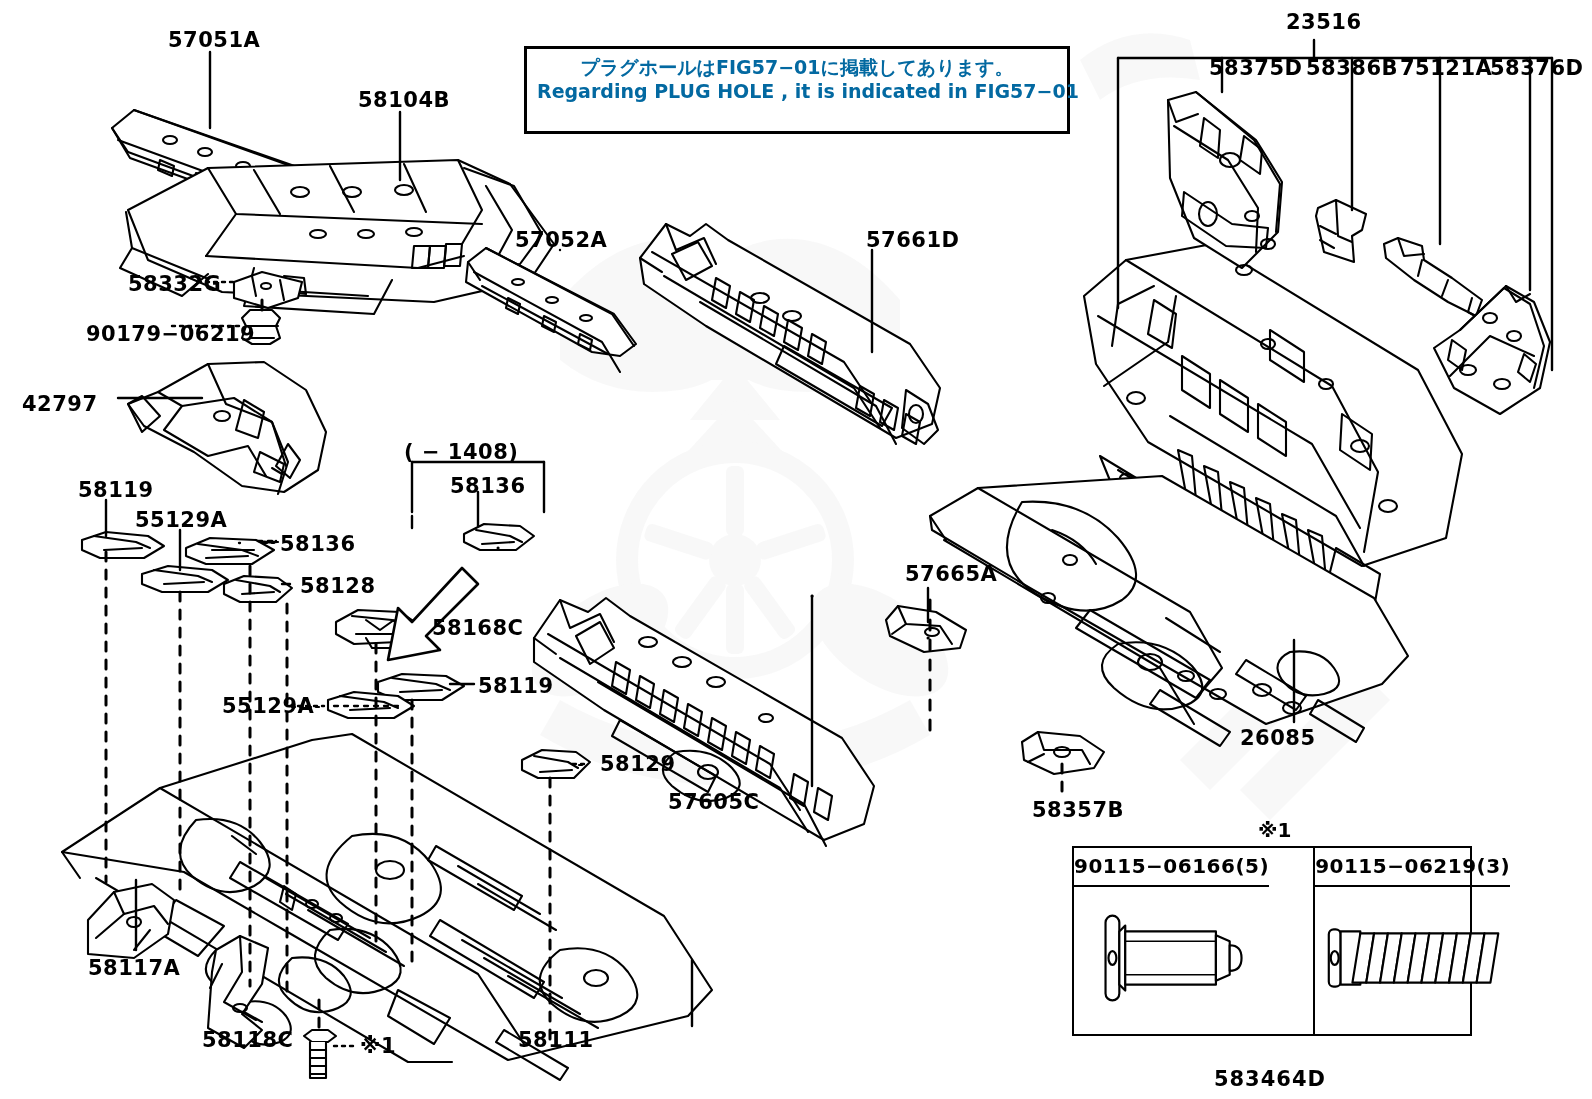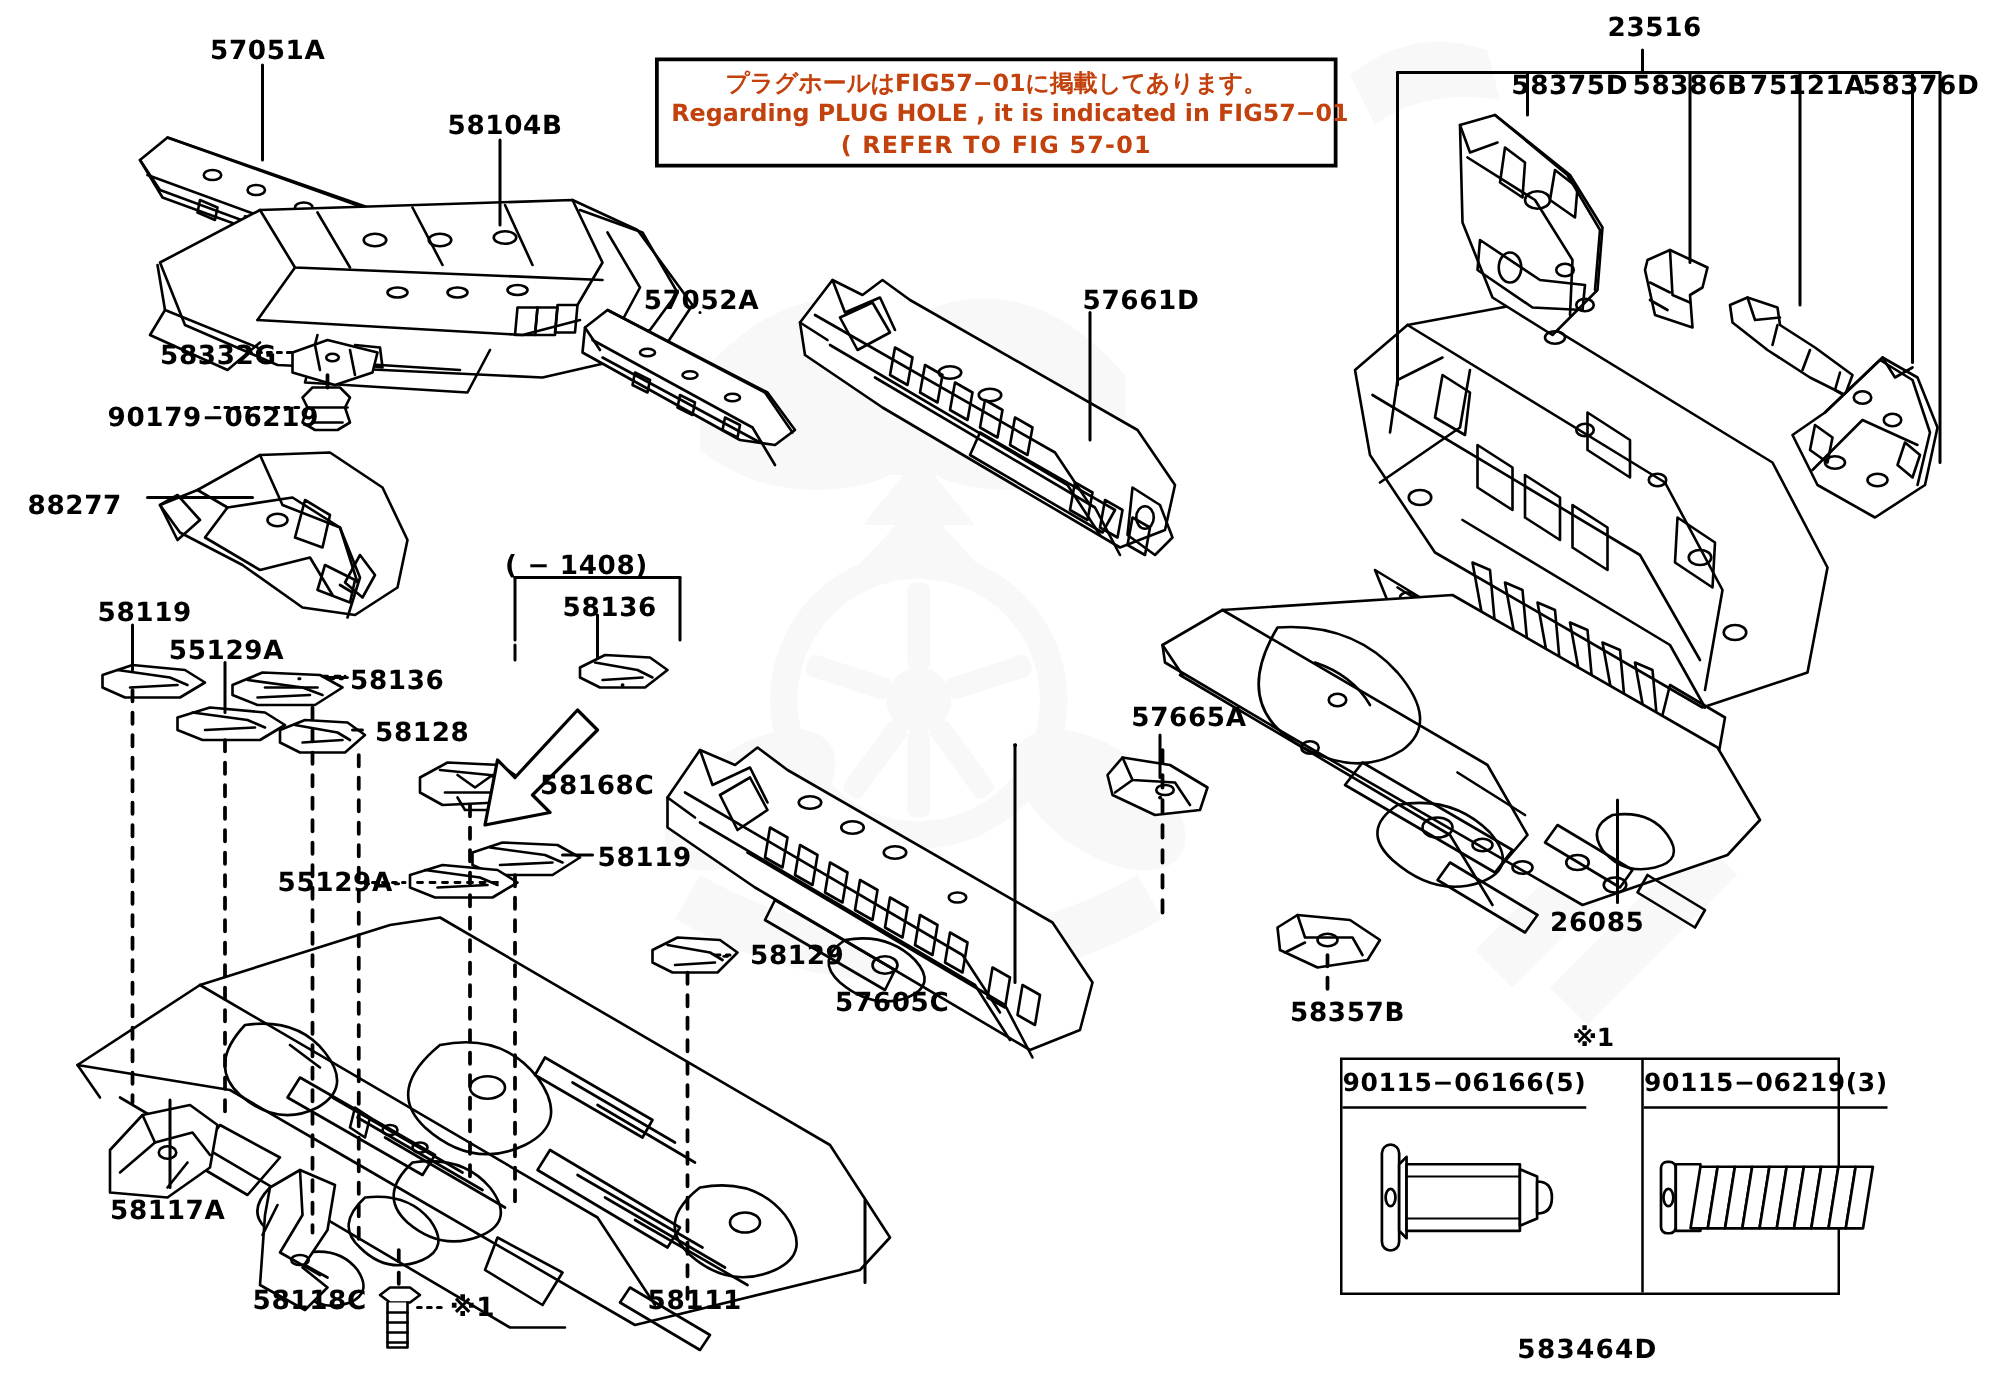--- a/index.html
+++ b/index.html
@@ -25,21 +25,21 @@
     position:absolute;
     border:3px solid #000;
     background:#fff;
     text-align:center;
     box-sizing:border-box;
     padding:6px 10px 8px 10px;
   }
   .note div{
     font-family:"DejaVu Sans",sans-serif;
     font-weight:bold;
-    color:#c2410c;
+    color:#0369a1;
     line-height:1.28;
     white-space:nowrap;
   }
   .note .l1{font-size:19px;}
   .note .l2{font-size:19px;}
   .note .l3{font-size:19px;letter-spacing:1px;}
   .legend{
     position:absolute;
     border:2px solid #000;
     background:#fff;
@@ -557,21 +557,21 @@
         <path d="M462 568 l16 16 l-52 52 l14 14 l-52 10 l10 -52 l14 14 z" fill="#fff"></path>
       </g>
 
     </g>
   </svg>
 
   <div class="lbl" style="left:168px;top:28px;">57051A</div>
   <div class="lbl" style="left:358px;top:88px;">58104B</div>
   <div class="lbl" style="left:128px;top:272px;">58332G</div>
   <div class="lbl" style="left:86px;top:322px;">90179−06219</div>
-  <div class="lbl" style="left:22px;top:392px;">88277</div>
+  <div class="lbl" style="left:22px;top:392px;">42797</div>
   <div class="lbl" style="left:515px;top:228px;">57052A</div>
   <div class="lbl" style="left:849px;top:228px;margin-left:17px;">57661D</div>
   <div class="lbl" style="left:78px;top:478px;">58119</div>
   <div class="lbl" style="left:135px;top:508px;">55129A</div>
   <div class="lbl" style="left:280px;top:532px;">58136</div>
   <div class="lbl" style="left:300px;top:574px;">58128</div>
   <div class="lbl" style="left:432px;top:616px;">58168C</div>
   <div class="lbl" style="left:478px;top:674px;">58119</div>
   <div class="lbl" style="left:222px;top:694px;">55129A</div>
   <div class="lbl" style="left:600px;top:752px;">58129</div>
@@ -589,21 +589,20 @@
 
   <div class="lbl" style="left:1286px;top:10px;">23516</div>
   <div class="lbl" style="left:1176px;top:56px;margin-left:33px;">58375D</div>
   <div class="lbl" style="left:1306px;top:56px;">58386B</div>
   <div class="lbl" style="left:1400px;top:56px;">75121A</div>
   <div class="lbl" style="left:1490px;top:56px;">58376D</div>
 
   <div class="note" style="left:524px;top:46px;width:546px;height:88px;">
     <div class="l1">プラグホールはFIG57−01に掲載してあります。</div>
     <div class="l2">Regarding  PLUG  HOLE , it  is  indicated  in  FIG57−01</div>
-    <div class="l3">( REFER TO FIG 57-01</div>
   </div>
 
   <div class="star" style="left:1258px;top:818px;">※1</div>
 
   <div class="legend" style="left:1072px;top:846px;width:400px;height:190px;gap:44px;">
     <div class="cell">
       <div class="hd">90115−06166(5)</div>
       <div class="body">
         <svg width="100%" height="145" viewBox="0 0 198 145">
           <g fill="#fff" stroke="#000" stroke-width="2.2" stroke-linejoin="round">

